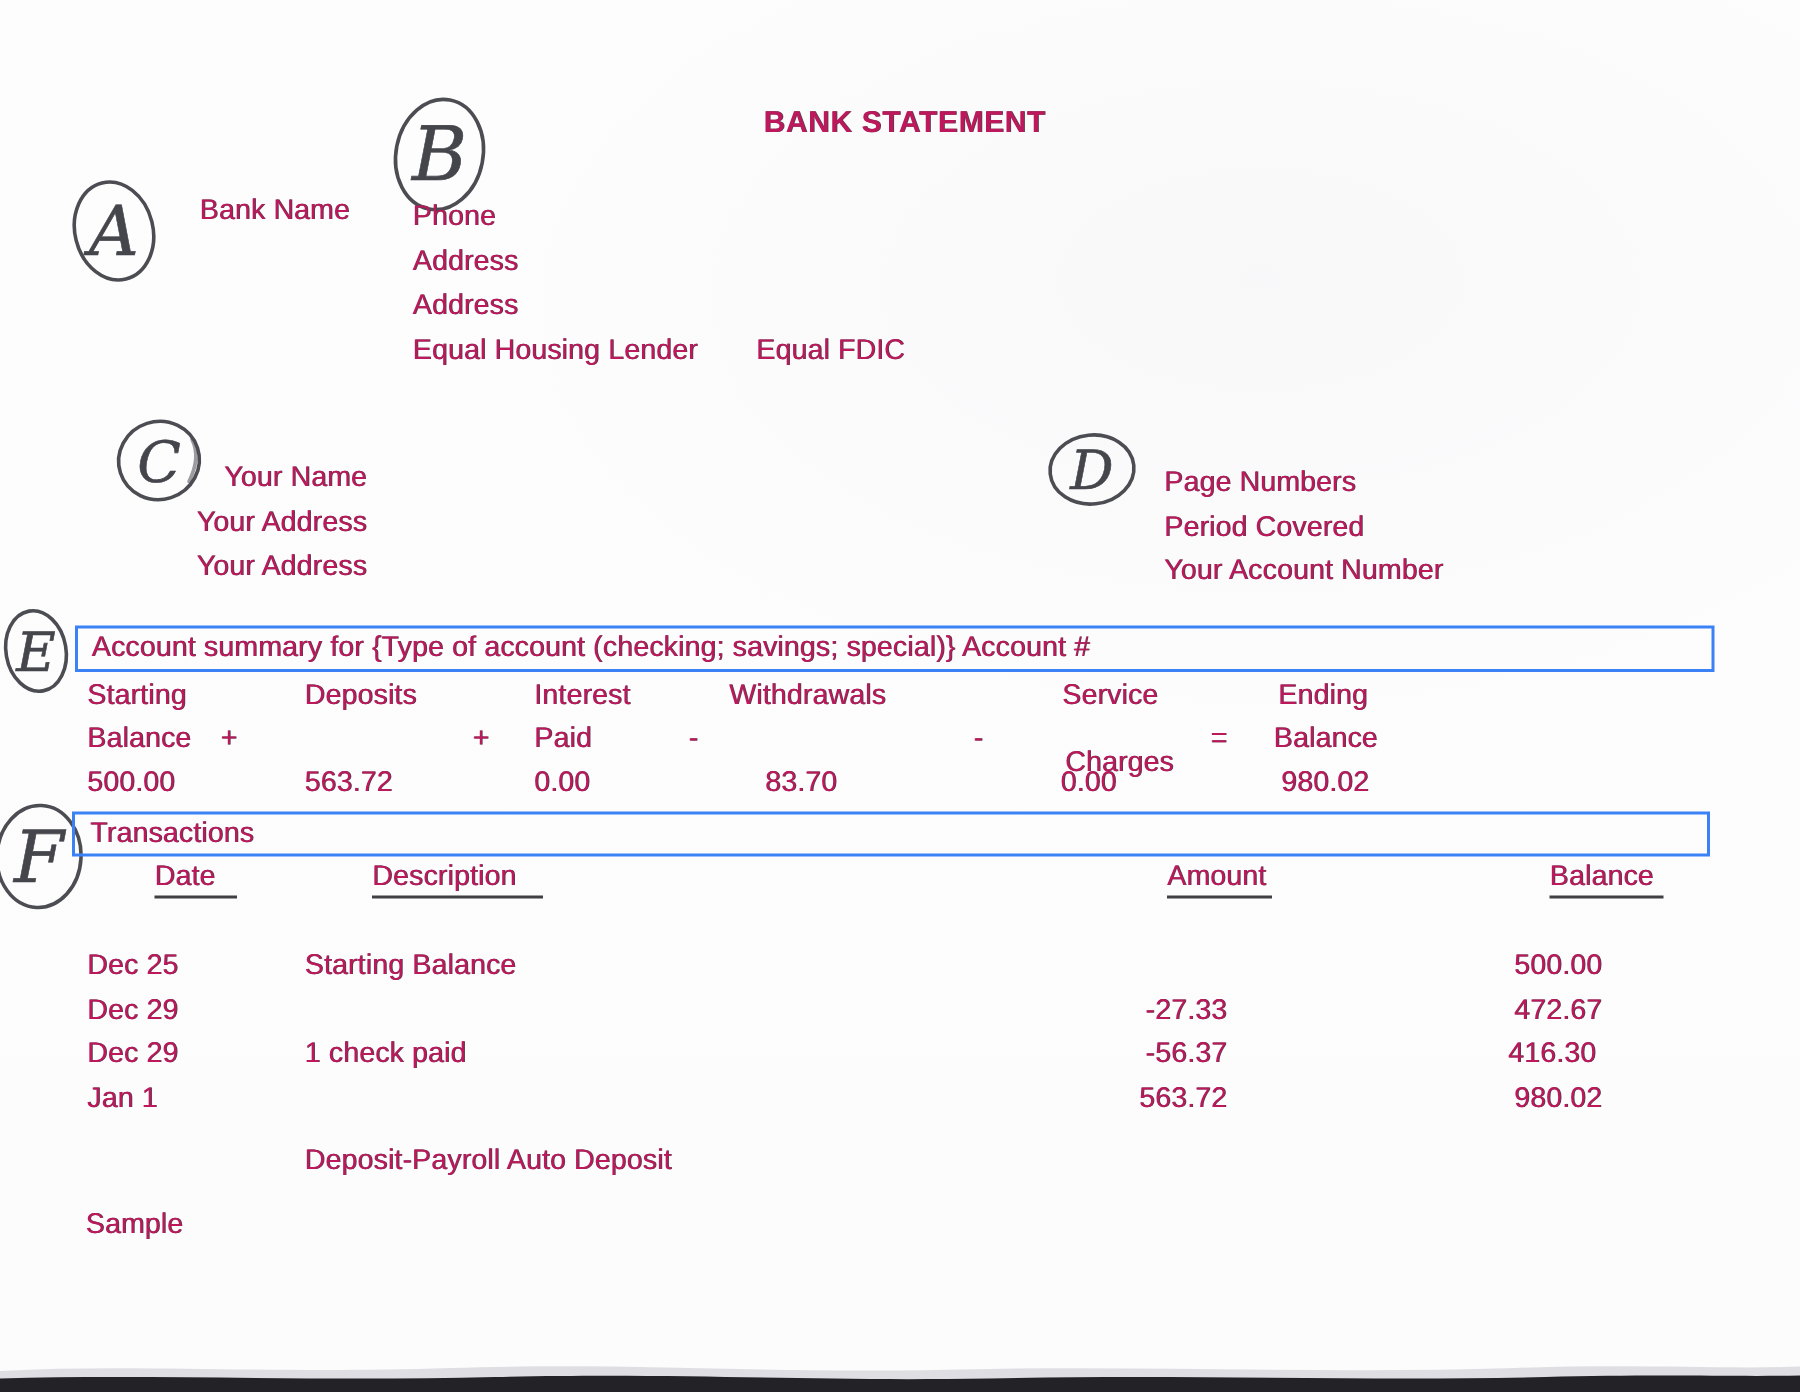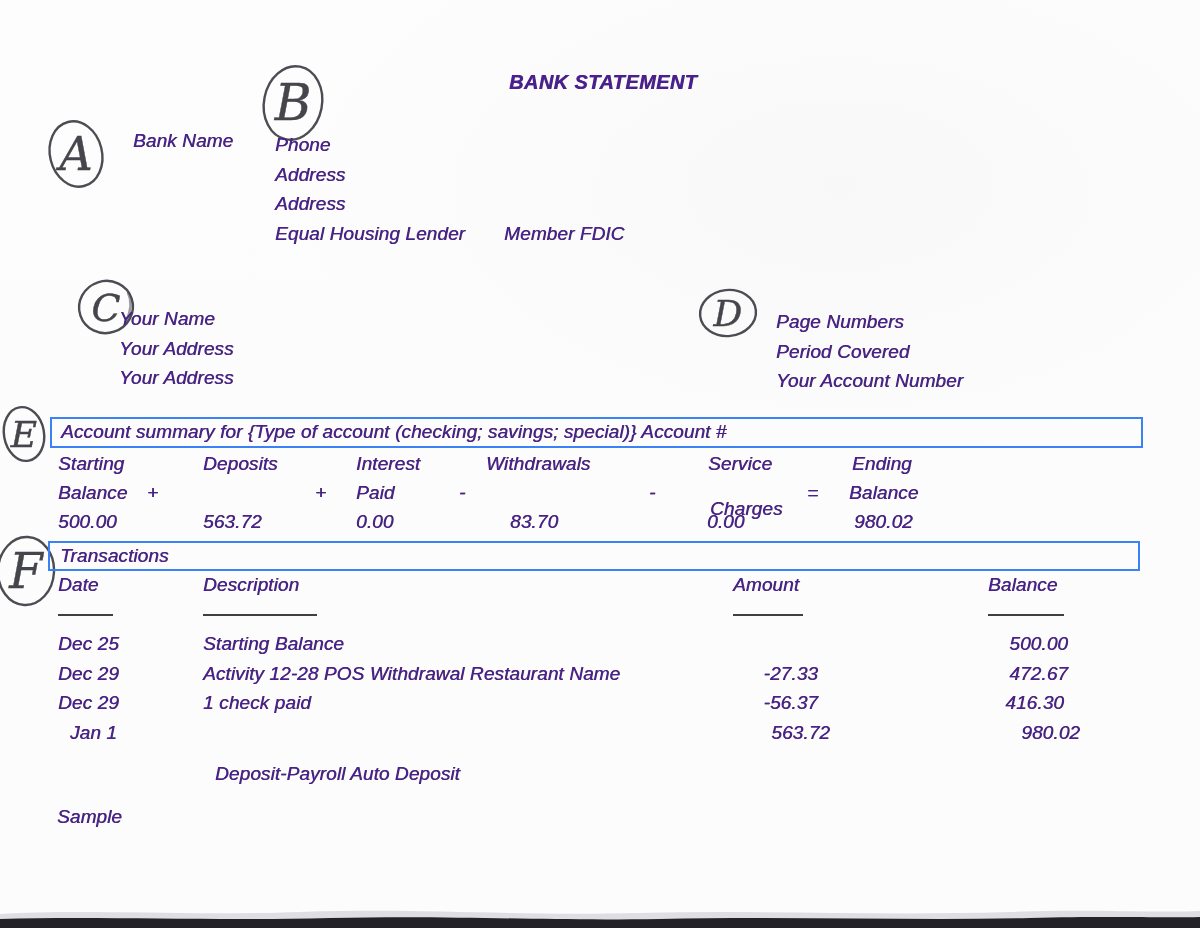--- a/index.html
+++ b/index.html
@@ -5,33 +5,32 @@
   html,body{margin:0;padding:0;}
   body{
     width:1200px;height:928px;position:relative;overflow:hidden;
     background:
       radial-gradient(ellipse 900px 500px at 70% 20%, rgba(245,245,247,.6), rgba(255,255,255,0) 60%),
       linear-gradient(180deg,#fdfdfd 0%,#fcfcfd 100%);
     font-family:"Liberation Sans",sans-serif;
   }
   .abs{position:absolute;}
   .t{
-    color:#4c1d95;font-size:19px;white-space:nowrap;
+    color:#be185d;font-size:19px;white-space:nowrap;
     text-shadow:0.5px 0.3px 0 #45454b;
     letter-spacing:0.1px;
-    font-style:italic;
   }
   .title{font-size:20px;font-weight:bold;letter-spacing:0.4px;}
   .ln{height:29.5px;line-height:29.5px;}
   .rulebox{
     position:absolute;border:2px solid #3b82f6;background:transparent;
     box-sizing:border-box;
   }
   .boxtitle{padding:2px 0 0 9px;}
-  .uh{display:inline-block;border-bottom:2.5px solid #3f3f44;padding-bottom:18px;}
+  .uh{display:inline-block;border-bottom:2.5px solid #3f3f44;padding-bottom:1px;margin-left:45px;}
   .num{text-align:right;}
   .circsvg{position:absolute;overflow:visible;}
   .pen{fill:none;stroke:#4c4c53;stroke-width:2.4;stroke-linecap:round;}
   .penletter{
     font-family:"DejaVu Serif",serif;font-style:italic;
     fill:#45454c;stroke:#45454c;stroke-width:0.4;
   }
 </style>
 </head>
 <body>
@@ -47,30 +46,30 @@
   <ellipse class="pen" cx="37" cy="45" rx="29" ry="37" transform="rotate(11 37 45)"></ellipse>
   <text class="penletter" x="37" y="62" font-size="50" text-anchor="middle">B</text>
 </svg>
 
 <div class="abs t" style="left:133px;top:130px;">Bank Name</div>
 <div class="abs t" style="left:275px;top:130px;">
   <div class="ln">Phone</div>
   <div class="ln">Address</div>
   <div class="ln">Address</div>
   <div class="ln">
-    <span>Equal Housing Lender</span><span style="display:inline-block;width:39px;"></span><span>Member FDIC</span>
+    <span>Equal Housing Lender</span><span style="display:inline-block;width:39px;"></span><span>Equal FDIC</span>
   </div>
 </div>
 
 <svg class="circsvg" style="left:76px;top:279px;" width="62" height="58">
   <ellipse class="pen" cx="30" cy="28" rx="27" ry="26" transform="rotate(-18 30 28)"></ellipse>
   <path class="pen" d="M 52 14 Q 58 26 50 42" opacity="0.55"></path>
   <text class="penletter" x="30" y="42" font-size="38" text-anchor="middle">C</text>
 </svg>
-<div class="abs t" style="left:119px;top:304px;">
+<div class="abs t" style="left:131px;top:304px;text-align:right;">
   <div class="ln">Your Name</div>
   <div class="ln">Your Address</div>
   <div class="ln">Your Address</div>
 </div>
 
 <svg class="circsvg" style="left:697px;top:287px;" width="64" height="52">
   <ellipse class="pen" cx="31" cy="26" rx="28" ry="23" transform="rotate(-6 31 26)"></ellipse>
   <text class="penletter" x="31" y="39" font-size="36" text-anchor="middle">D</text>
 </svg>
 <div class="abs t" style="left:776px;top:307px;">
@@ -125,31 +124,30 @@
 <div class="abs t" style="left:988px;top:574px;"><span class="uh" style="padding-right:7px;">Balance</span></div>
 
 <div class="abs" style="left:0;top:633px;width:1200px;height:24px;">
   <span class="abs t" style="left:58px;">Dec 25</span>
   <span class="abs t" style="left:203px;">Starting Balance</span>
   <span class="abs t num" style="left:690px;width:128px;"></span>
   <span class="abs t num" style="left:940px;width:128px;">500.00</span>
 </div>
 <div class="abs" style="left:0;top:663px;width:1200px;height:24px;">
   <span class="abs t" style="left:58px;">Dec 29</span>
-  <span class="abs t" style="left:203px;">Activity 12-28 POS Withdrawal Restaurant Name</span>
   <span class="abs t num" style="left:690px;width:128px;">-27.33</span>
   <span class="abs t num" style="left:940px;width:128px;">472.67</span>
 </div>
 <div class="abs" style="left:0;top:692px;width:1200px;height:24px;">
   <span class="abs t" style="left:58px;">Dec 29</span>
   <span class="abs t" style="left:203px;">1 check paid</span>
   <span class="abs t num" style="left:690px;width:128px;">-56.37</span>
   <span class="abs t num" style="left:936px;width:128px;">416.30</span>
 </div>
-<div class="abs" style="left:12px;top:722px;width:1040px;height:24px;">
+<div class="abs" style="left:0;top:722px;width:1040px;height:24px;">
   <span class="abs t" style="left:58px;">Jan 1</span>
   <span class="abs t" style="left:203px;margin-top:41px;">Deposit-Payroll Auto Deposit</span>
   <span class="abs t num" style="left:690px;width:128px;">563.72</span>
   <span class="abs t num" style="left:940px;width:128px;">980.02</span>
 </div>
 
 <div class="abs t" style="left:57px;top:806px;">Sample</div>
 
 <svg class="abs" style="left:0;top:898px;" width="1200" height="30">
   <path d="M0,16 C90,11 180,18 300,14 C430,10 500,18 640,15 C760,12 880,18 1010,14 C1090,11 1150,15 1200,13 L1200,30 L0,30 Z" fill="#bcbcc3" opacity="0.45"></path>

